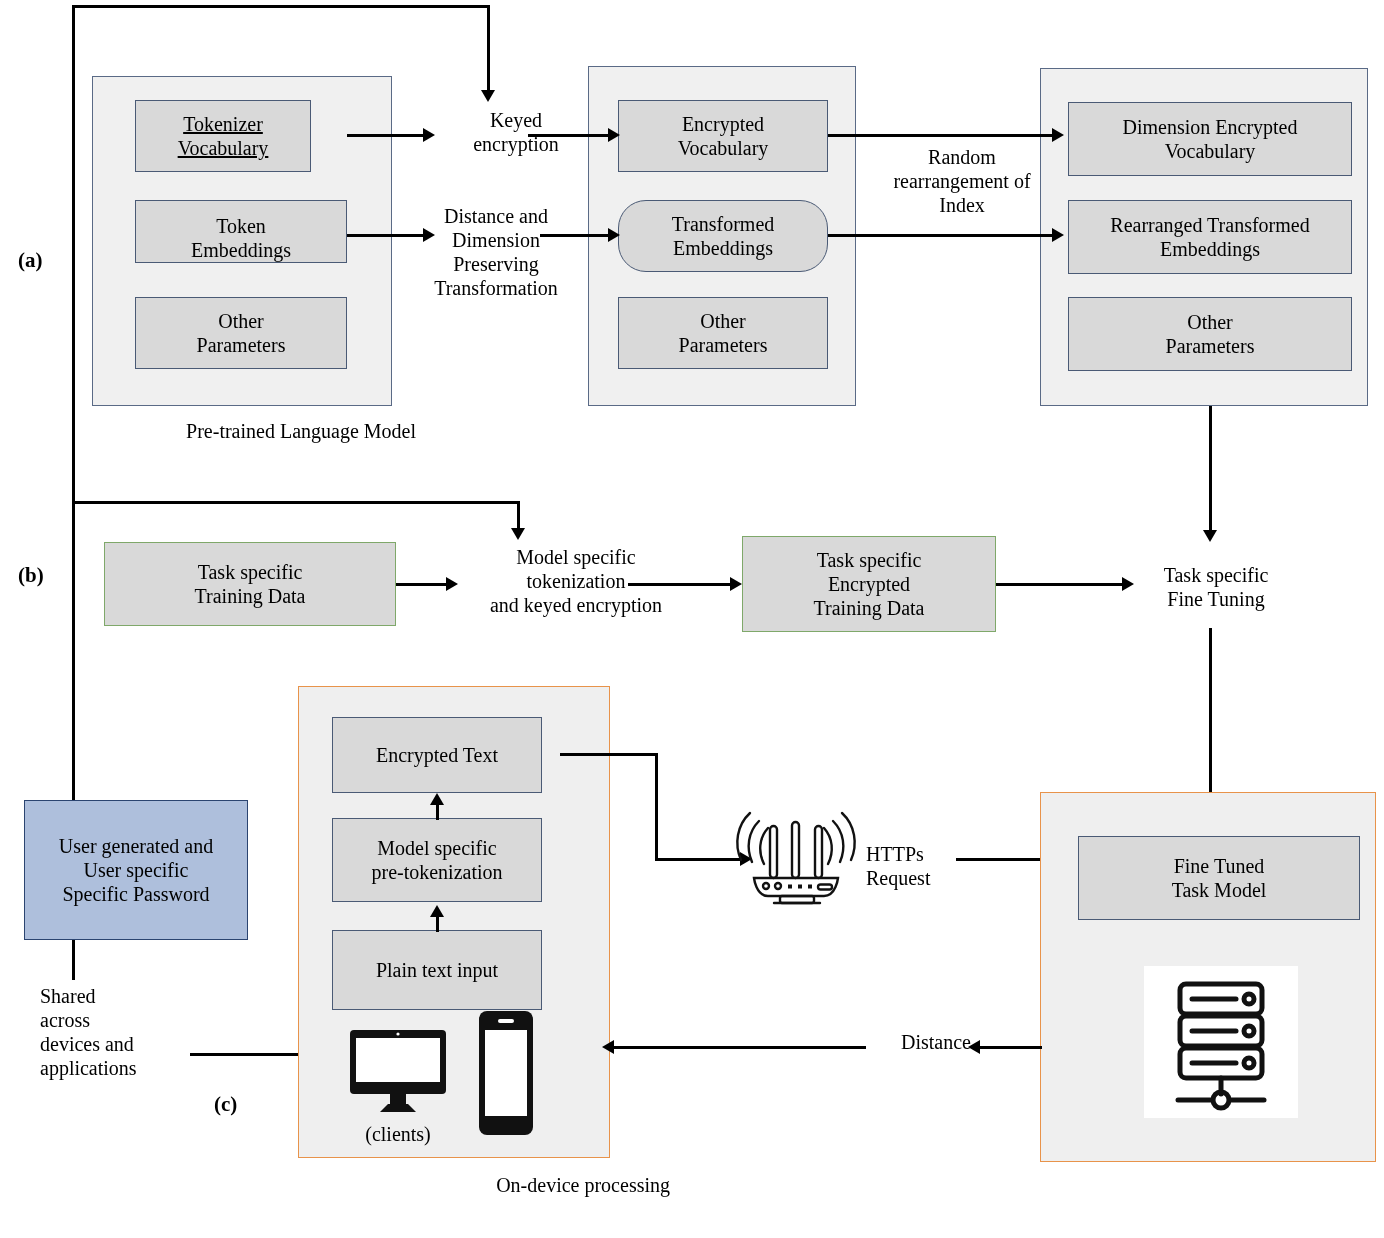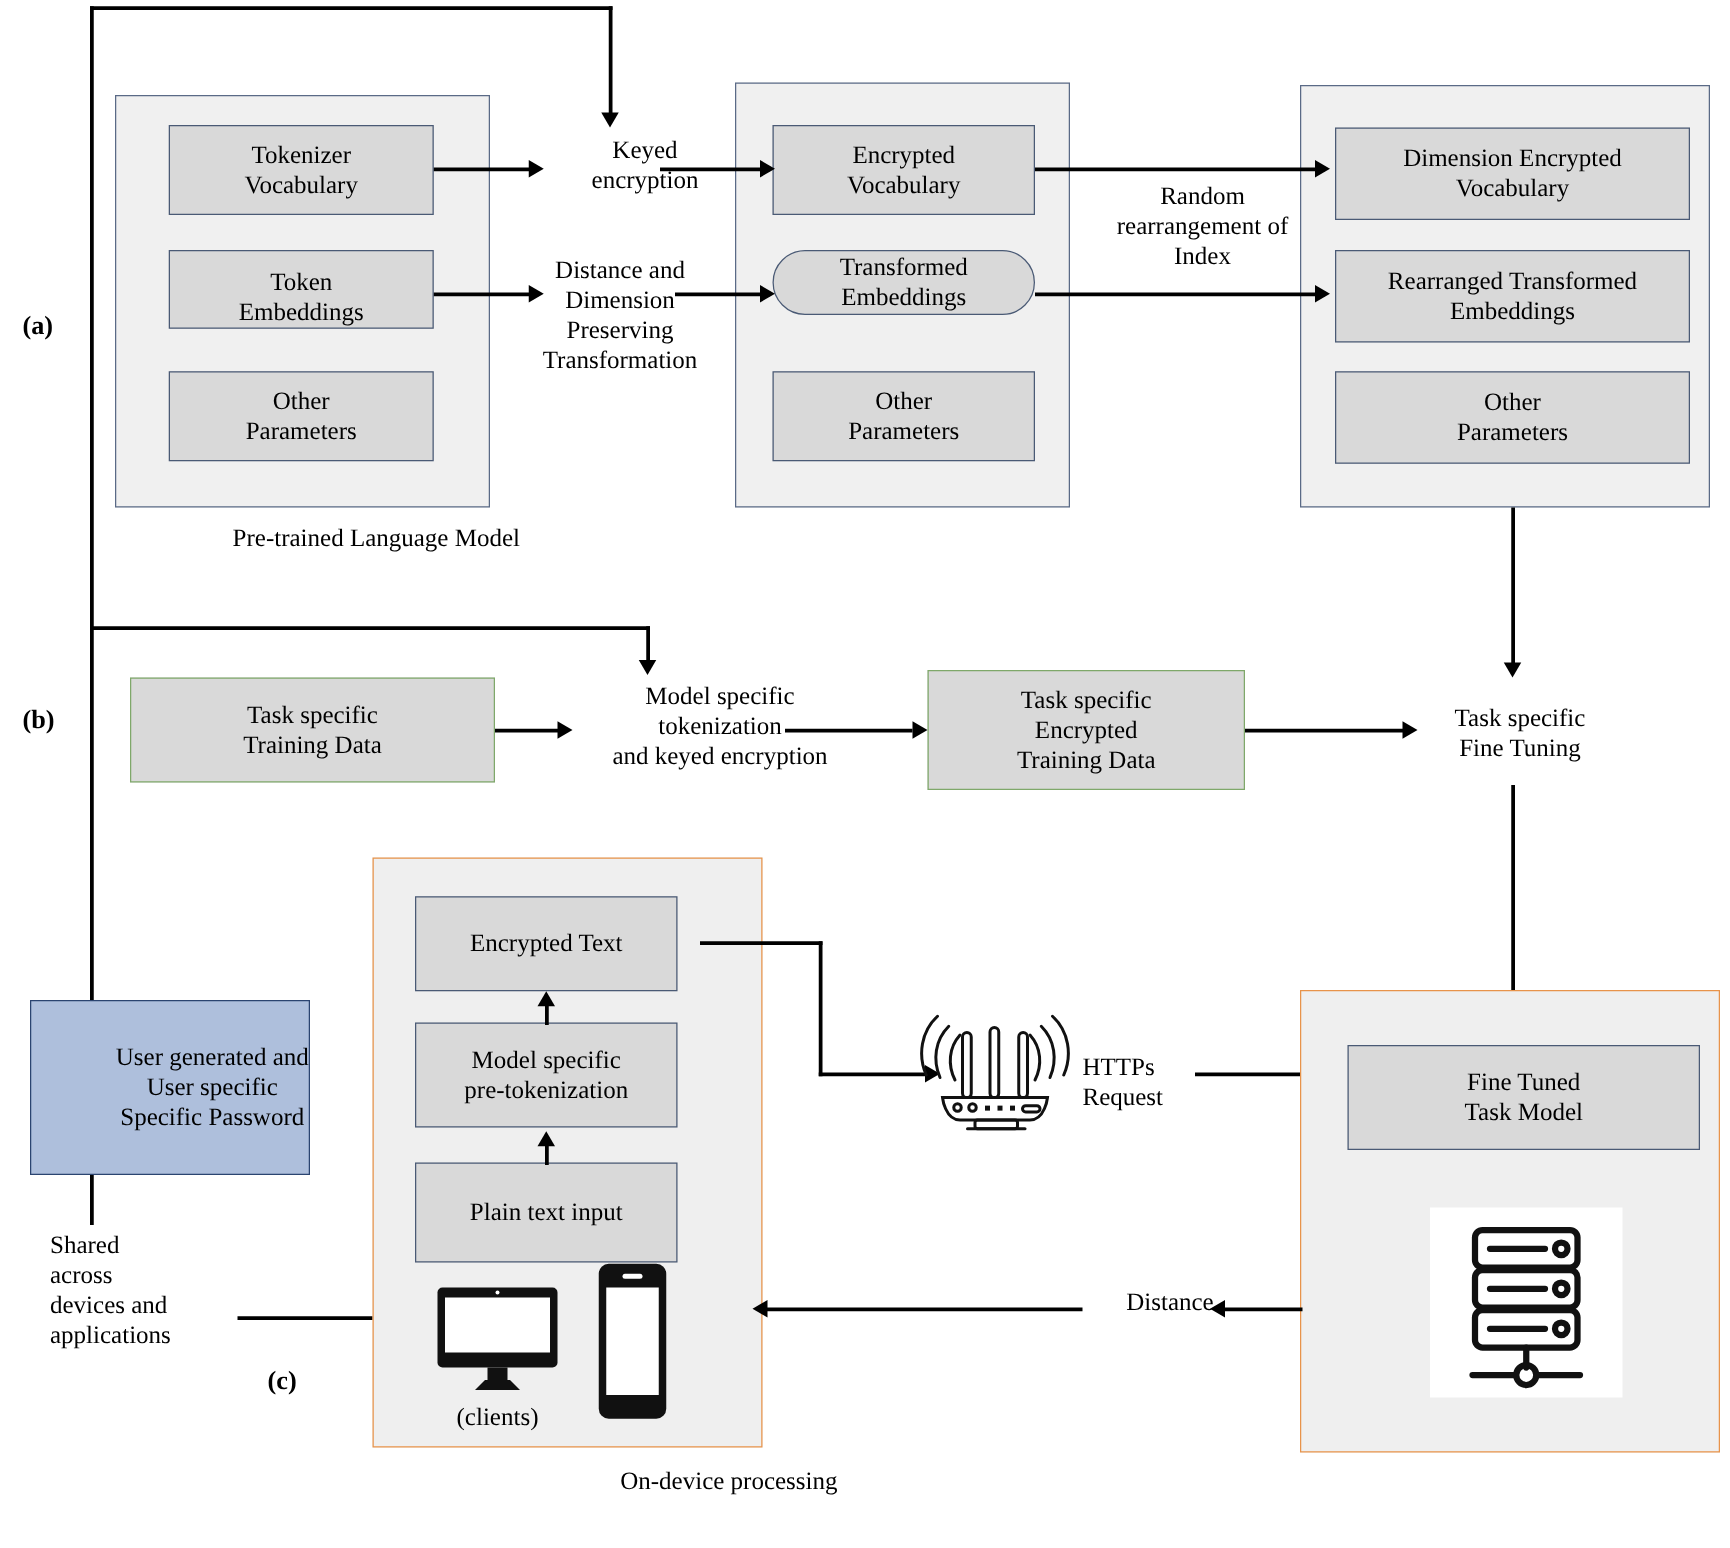--- a/index.html
+++ b/index.html
@@ -80,40 +80,40 @@
   .white-plate{background:#ffffff;}
 </style>
 </head>
 <body>
 
 <div id="stage">
 
   <div class="abs section-tag" style="left:18px;top:248px;">(a)</div>
 
   <div class="abs outer-panel" style="left:92px;top:76px;width:300px;height:330px;"></div>
-  <div class="abs inner-box" style="left:135px;top:100px;width:212px;height:72px;">
+  <div class="abs inner-box" style="left:135px;top:100px;width:176px;height:72px;text-decoration:underline;">
     <span class="lbl">Tokenizer
 Vocabulary</span>
   </div>
   <div class="abs inner-box" style="left:135px;top:200px;width:212px;height:63px;align-items:flex-end;">
     <span class="lbl">Token
 Embeddings</span>
   </div>
   <div class="abs inner-box" style="left:135px;top:297px;width:212px;height:72px;">
     <span class="lbl">Other
 Parameters</span>
   </div>
   <div class="abs caption" style="left:96px;top:420px;width:320px;">Pre-trained Language Model</div>
 
   <div class="abs outer-panel" style="left:588px;top:66px;width:268px;height:340px;"></div>
   <div class="abs inner-box" style="left:618px;top:100px;width:210px;height:72px;">
     <span class="lbl">Encrypted
 Vocabulary</span>
   </div>
-  <div class="abs inner-box" style="left:618px;top:200px;width:210px;height:52px;border-radius:28px;">
+  <div class="abs inner-box" style="left:618px;top:200px;width:210px;height:72px;border-radius:28px;">
     <span class="lbl">Transformed
 Embeddings</span>
   </div>
   <div class="abs inner-box" style="left:618px;top:297px;width:210px;height:72px;">
     <span class="lbl">Other
 Parameters</span>
   </div>
 
   <div class="abs outer-panel" style="left:1040px;top:68px;width:328px;height:338px;"></div>
   <div class="abs inner-box" style="left:1068px;top:102px;width:284px;height:74px;">
@@ -195,21 +195,21 @@
 
   <div class="abs hline" style="left:996px;top:583px;width:128px;"></div>
   <div class="abs arrow-r" style="left:1122px;top:577px;"></div>
 
   <div class="abs vline" style="left:1209px;top:406px;height:128px;"></div>
   <div class="abs arrow-d" style="left:1203px;top:530px;"></div>
 
   <div class="abs vline" style="left:1209px;top:628px;height:170px;"></div>
   <div class="abs arrow-d" style="left:1203px;top:794px;"></div>
 
-  <div class="abs blue-box" style="left:24px;top:800px;width:224px;height:140px;justify-content:flex-end;">
+  <div class="abs blue-box" style="left:24px;top:800px;width:224px;height:140px;">
     <span class="lbl">User generated and
 User specific
 Specific Password</span>
   </div>
 
   <div class="abs vline" style="left:72px;top:940px;height:40px;"></div>
   <div class="abs lbl lbl-left" style="left:40px;top:984px;width:180px;text-align:left;">Shared
 across
 devices and
 applications</div>

